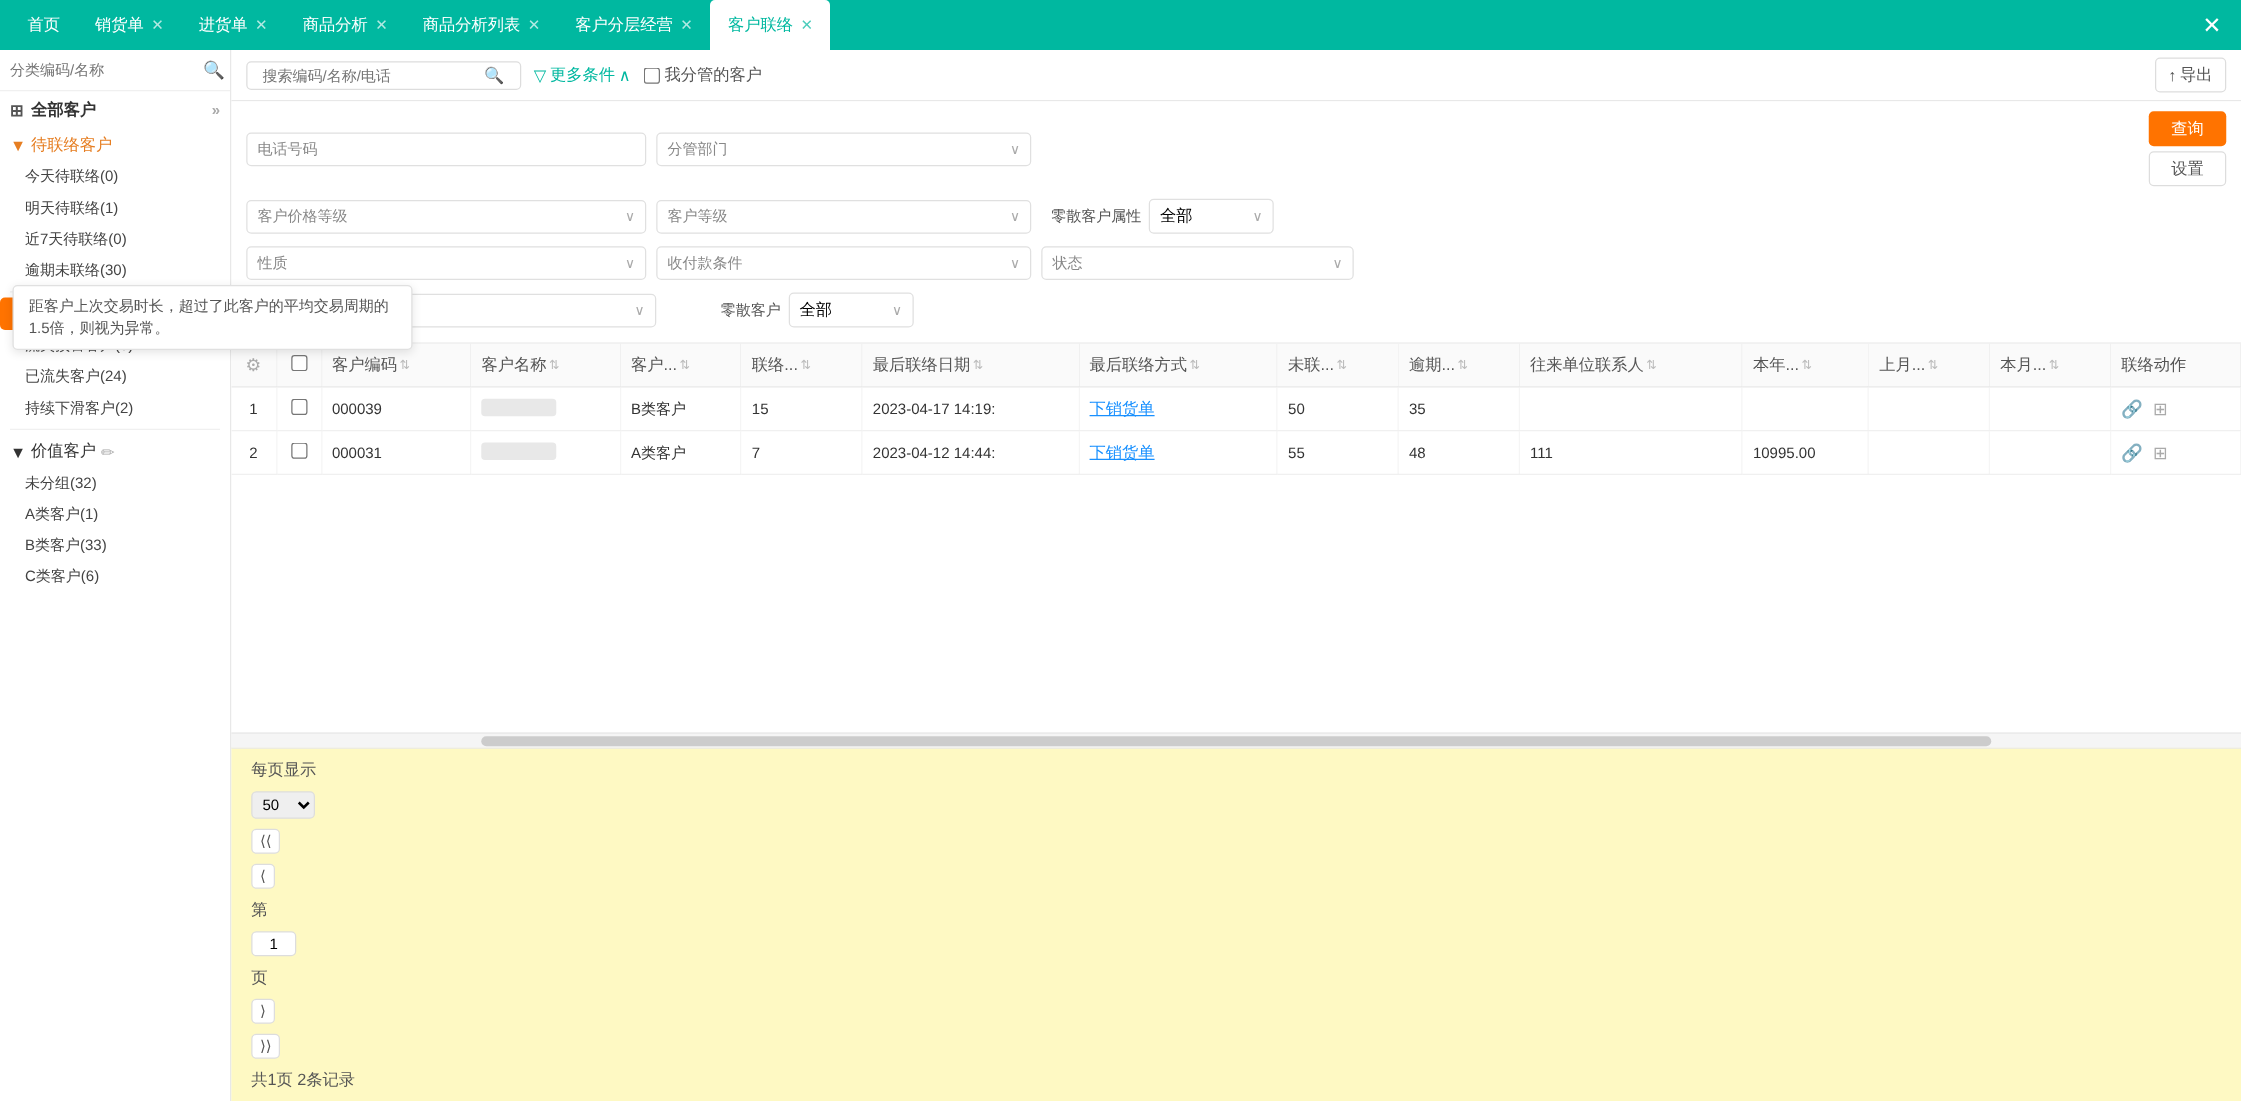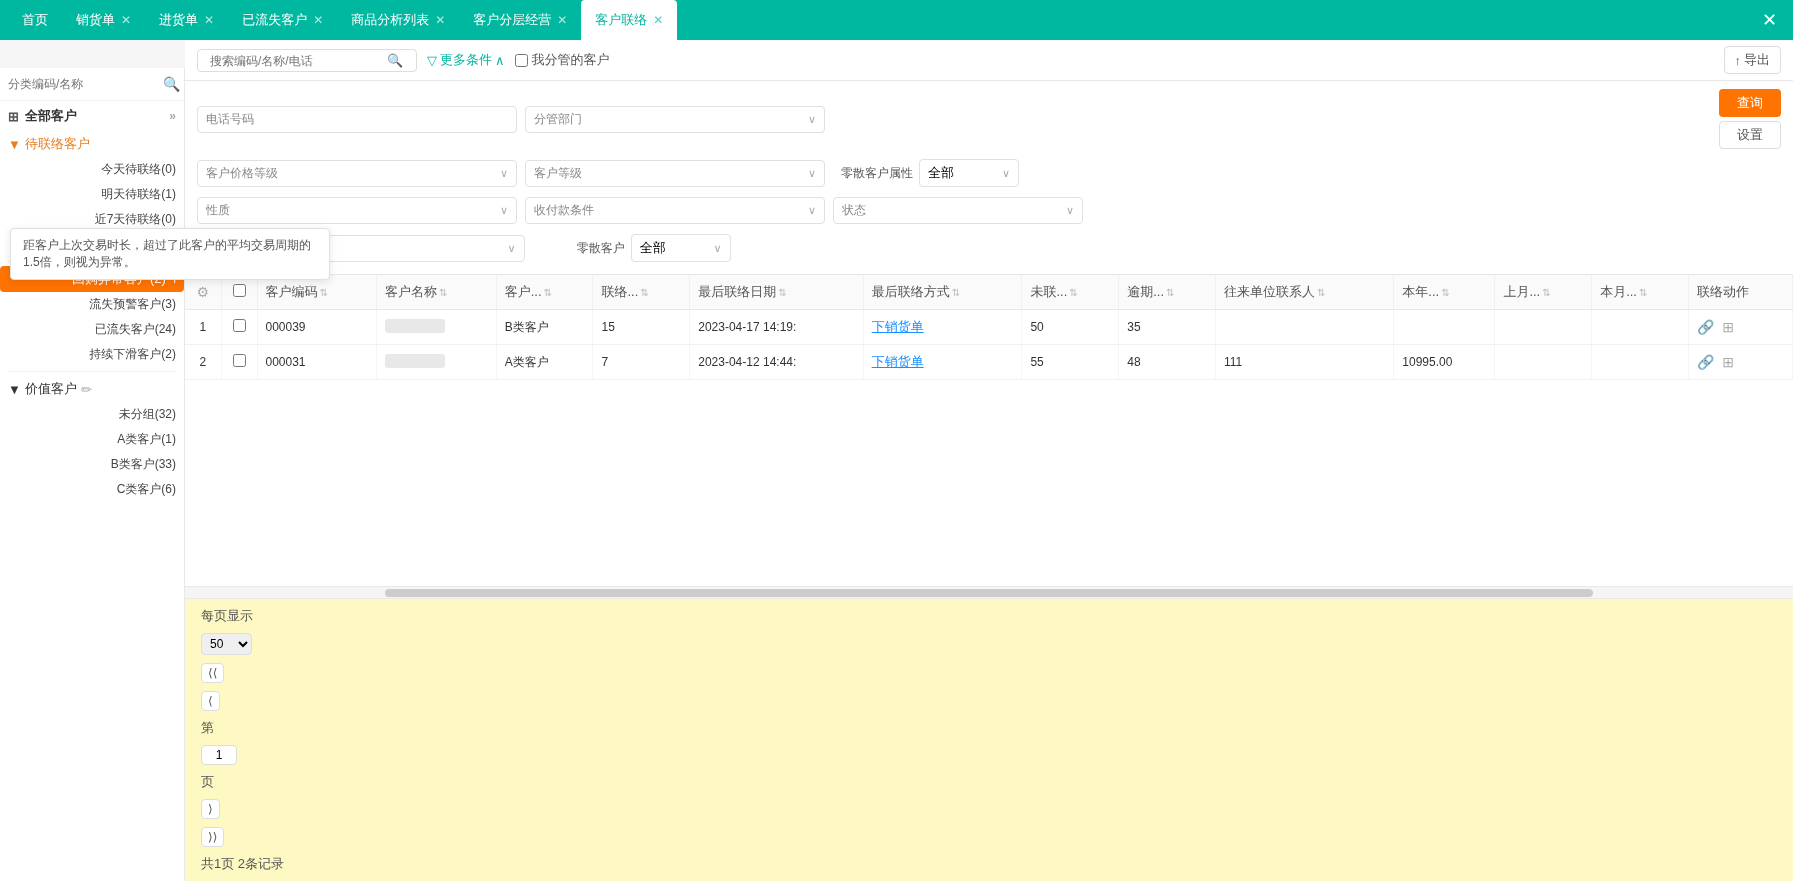--- a/index.html
+++ b/index.html
@@ -50,21 +50,20 @@
 
     
     .sidebar {
       width: 185px;
       background: #fff;
       border-right: 1px solid #e8e8e8;
       display: flex;
       flex-direction: column;
       overflow-y: auto;
       flex-shrink: 0;
-      margin-top: 28px;
     }
     .sidebar-search {
       display: flex;
       align-items: center;
       padding: 8px 8px;
       border-bottom: 1px solid #f0f0f0;
     }
     .sidebar-search input {
       flex: 1;
       border: none;
@@ -104,21 +103,20 @@
     }
     .sidebar-group-title .arrow {
       margin-right: 4px;
     }
     .sidebar-item {
       padding: 4px 8px 4px 20px;
       color: #444;
       cursor: pointer;
       font-size: 12px;
       white-space: nowrap;
-      text-align: right;
     }
     .sidebar-item.active-orange {
       background: #ff7300;
       color: #fff;
       border-radius: 4px;
     }
     .sidebar-divider {
       border-top: 1px solid #f0f0f0;
       margin: 4px 8px;
     }
@@ -425,21 +423,21 @@
     <div class="nav-item">首页</div>
     <div class="nav-item">
       <span>销货单</span>
       <span class="close-x">✕</span>
     </div>
     <div class="nav-item">
       <span>进货单</span>
       <span class="close-x">✕</span>
     </div>
     <div class="nav-item">
-      <span>已流失客户</span>
+      <span>商品分析</span>
       <span class="close-x">✕</span>
     </div>
     <div class="nav-item">
       <span>商品分析列表</span>
       <span class="close-x">✕</span>
     </div>
     <div class="nav-item">
       <span>客户分层经营</span>
       <span class="close-x">✕</span>
     </div>

